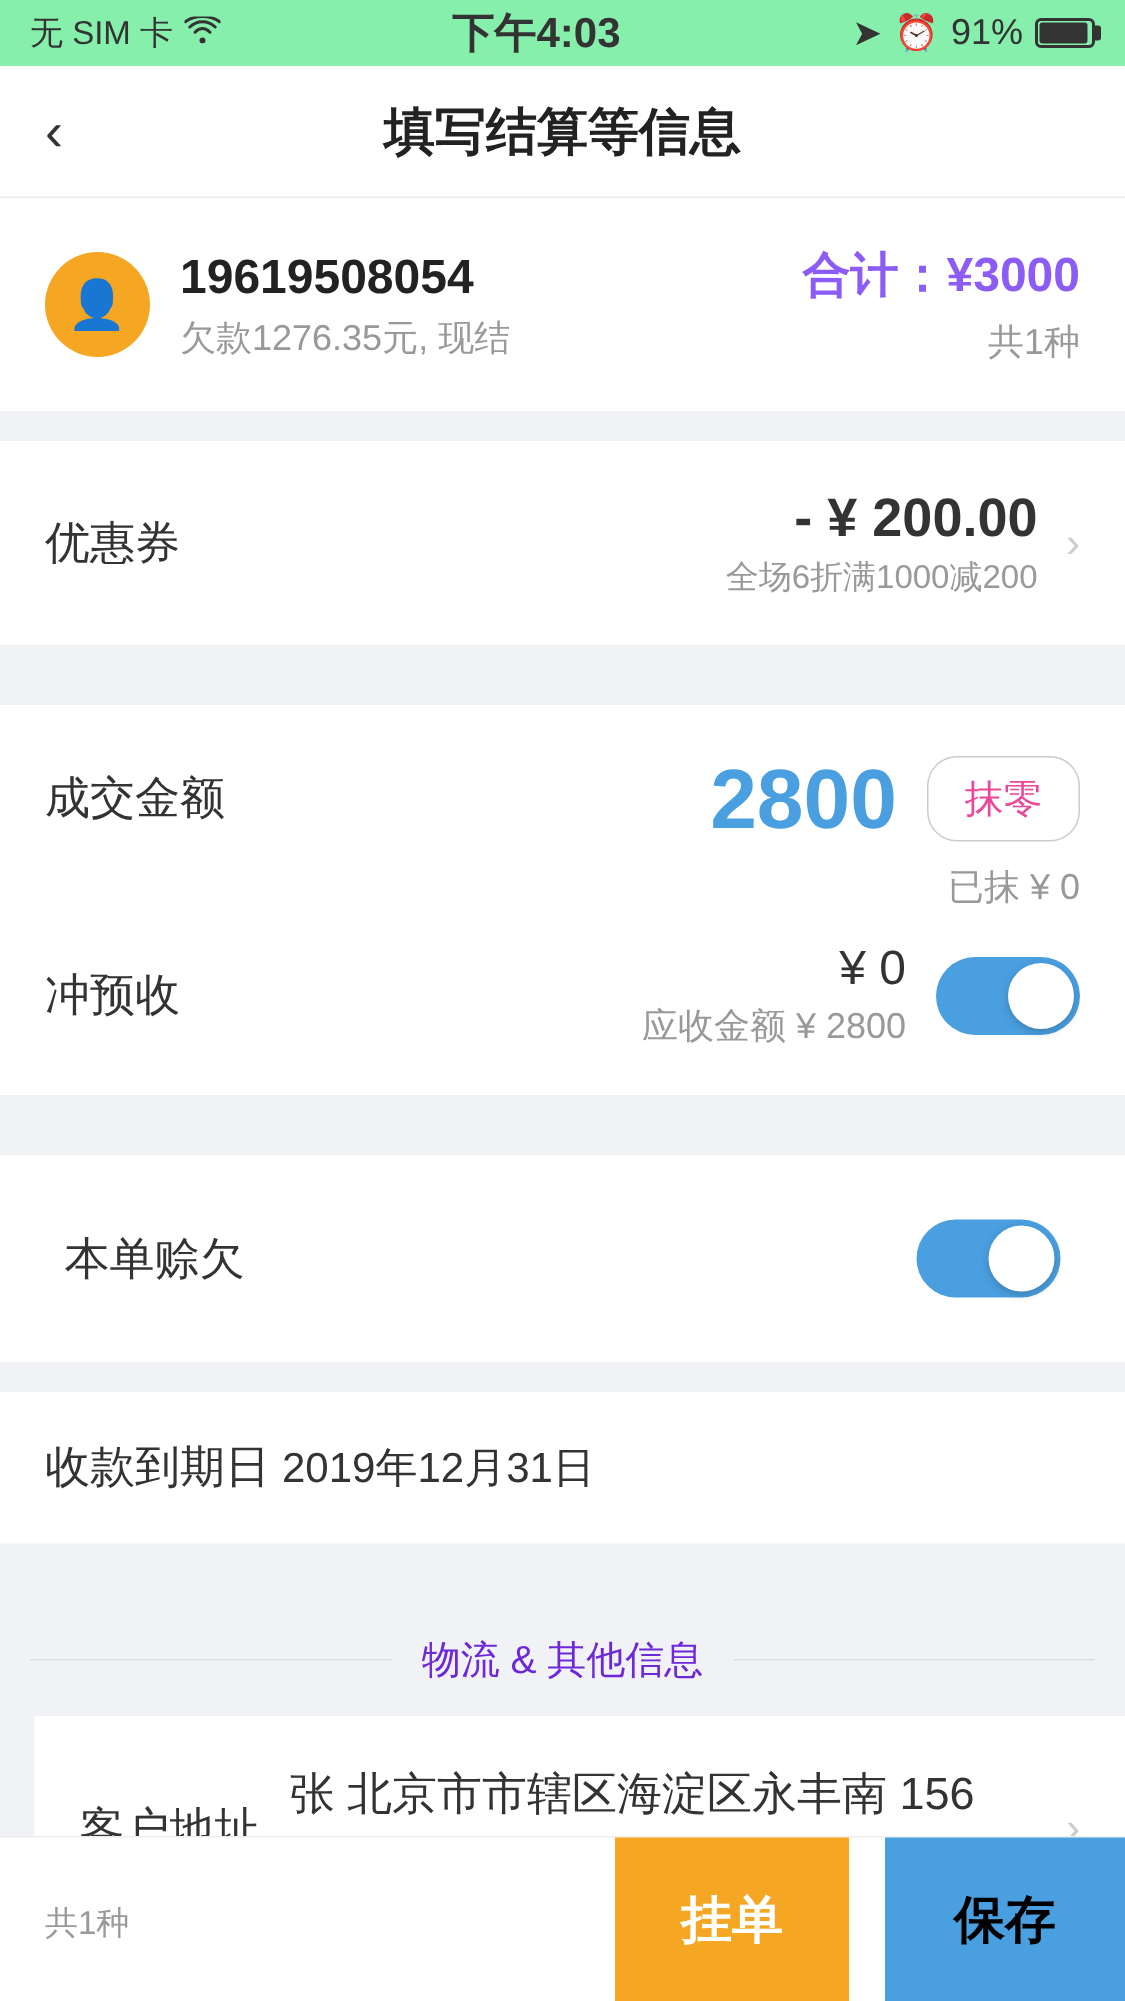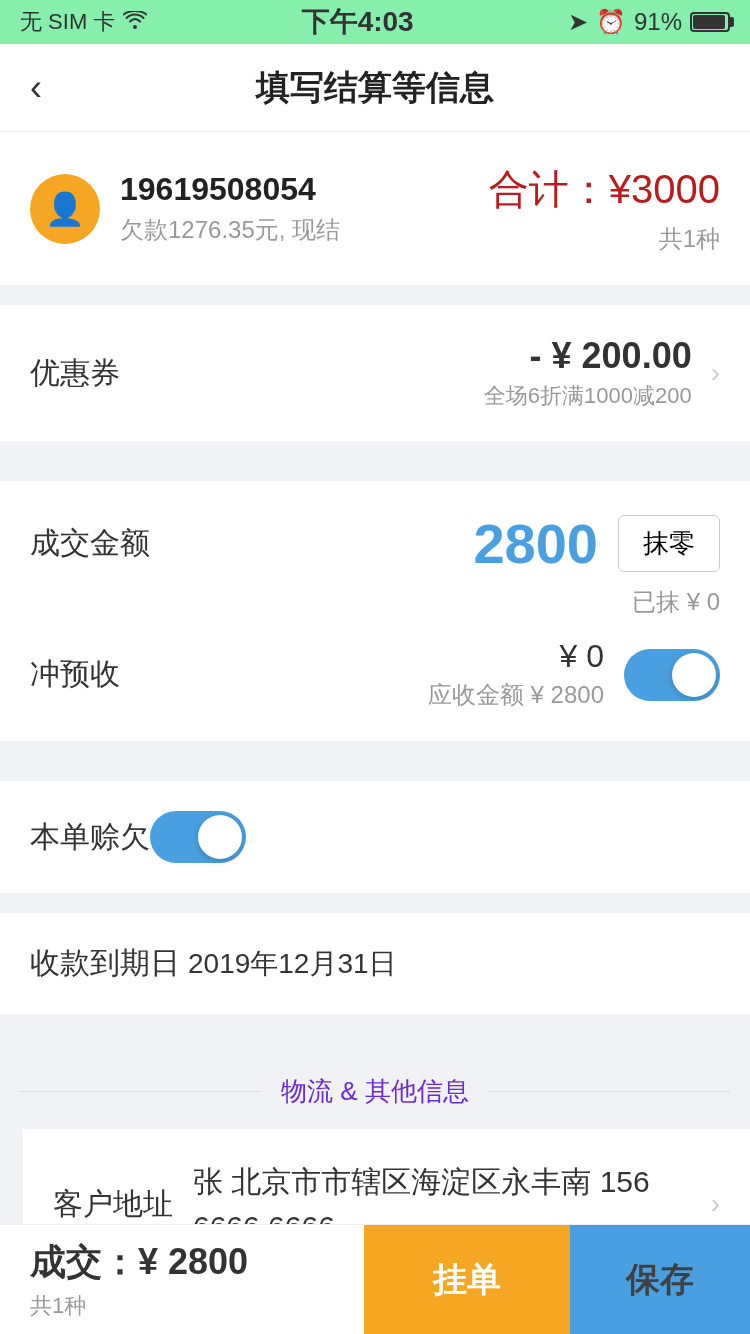--- a/index.html
+++ b/index.html
@@ -97,21 +97,21 @@
       width: 70px; height: 70px;
       border-radius: 50%;
       background: #f5a623;
       display: flex; align-items: center; justify-content: center;
       font-size: 32px;
       color: #fff;
     }
     .user-info .phone { font-size: 32px; font-weight: 600; color: #222; }
     .user-info .debt { font-size: 24px; color: #999; margin-top: 6px; }
     .user-right { text-align: right; }
-    .user-right .total { font-size: 40px; font-weight: 400; color: #b91c1c; }
+    .user-right .total { font-size: 32px; font-weight: 700; color: #8b5cf6; }
     .user-right .count { font-size: 24px; color: #999; margin-top: 6px; }
 
     
     .section {
       background: #fff;
       margin-bottom: 20px;
     }
     .section-row {
       display: flex;
       align-items: center;
@@ -136,24 +136,24 @@
       display: flex;
       align-items: center;
       justify-content: space-between;
       margin-bottom: 10px;
     }
     .deal-label { font-size: 30px; color: #333; }
     .deal-amount-area { display: flex; align-items: center; gap: 20px; }
     .deal-amount { font-size: 56px; font-weight: 700; color: #4a9fe0; }
     .round-zero-btn {
       border: 1px solid #ccc;
-      border-radius: 6px;
+      border-radius: 20px;
       padding: 10px 24px;
       font-size: 26px;
-      color: #000000;
+      color: #ec4899;
       background: #fff;
       cursor: pointer;
     }
     .deal-sub { font-size: 24px; color: #999; text-align: right; margin-top: 4px; }
 
     
     .prepay-row {
       display: flex;
       align-items: center;
       justify-content: space-between;
@@ -184,23 +184,24 @@
 
     
     .divider {
       height: 20px;
       background: #f0f2f5;
     }
 
     
     .debt-section {
       background: #fff;
-      padding: 30px;
-      display: flex;
-      align-items: center;
+      padding: 43px;
+      display: flex;
+      align-items: center;
+      justify-content: space-between;
       margin-bottom: 20px;
     }
     .debt-label { font-size: 30px; color: #333; }
 
     
     .duedate-section {
       background: #fff;
       padding: 30px;
       margin-bottom: 20px;
     }
@@ -250,38 +251,39 @@
       border-top: 1px solid #eee;
     }
     .bottom-summary {
       flex: 1;
       padding: 0 30px;
     }
     .bottom-deal { font-size: 26px; color: #333; }
     .bottom-deal span { font-size: 36px; font-weight: 700; color: #333; }
     .bottom-count { font-size: 22px; color: #999; margin-top: 4px; }
     .btn-hold {
-      width: 206px; height: 110px;
+      width: 156px; height: 110px;
       background: #f5a623;
       color: #fff;
       font-size: 34px;
       font-weight: 600;
       display: flex; align-items: center; justify-content: center;
       cursor: pointer;
       border: none;
     }
     .btn-save {
-      width: 180px; height: 110px;
+      width: 160px; height: 110px;
       background: #4a9fe0;
-      color: #404040;
+      color: #000000;
       font-size: 34px;
       font-weight: 600;
       display: flex; align-items: center; justify-content: center;
       cursor: pointer;
       border: none;
+      margin-left: 24px;
     }
   </style>
 </head>
 <body>
 
 <div class="status-bar">
   <div class="status-left">
     <span style="font-size:22px;">无 SIM 卡</span>
     <span style="font-size:22px;">
       <svg width="24" height="18" viewBox="0 0 24 18">
@@ -394,20 +396,17 @@
   <div class="address-section">
     <div class="address-label">客户地址</div>
     <div class="address-value">张 北京市市辖区海淀区永丰南 156 6666 6666</div>
     <div class="chevron">›</div>
   </div>
 
 </div>
 
 <div class="bottom-bar">
   <div class="bottom-summary">
-    <div class="bottom-deal">
-      <span>成交：</span><span style="font-size:36px;font-weight:700;">¥ 2800</span>
-    </div>
     <div class="bottom-count">共1种</div>
   </div>
   <button class="btn-hold">挂单</button>
   <button class="btn-save">保存</button>
 </div>
 
 </body></html>

